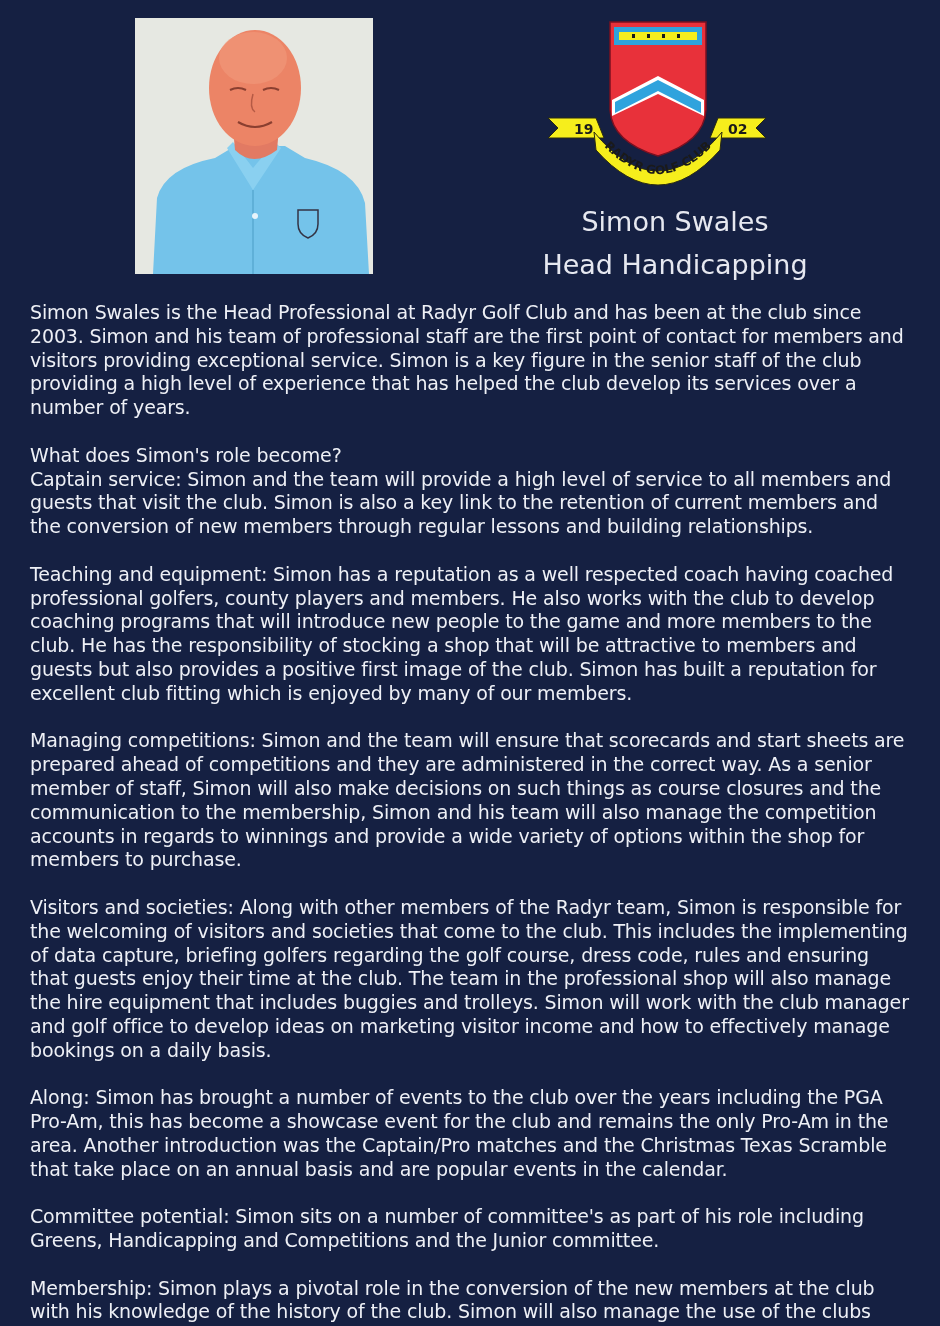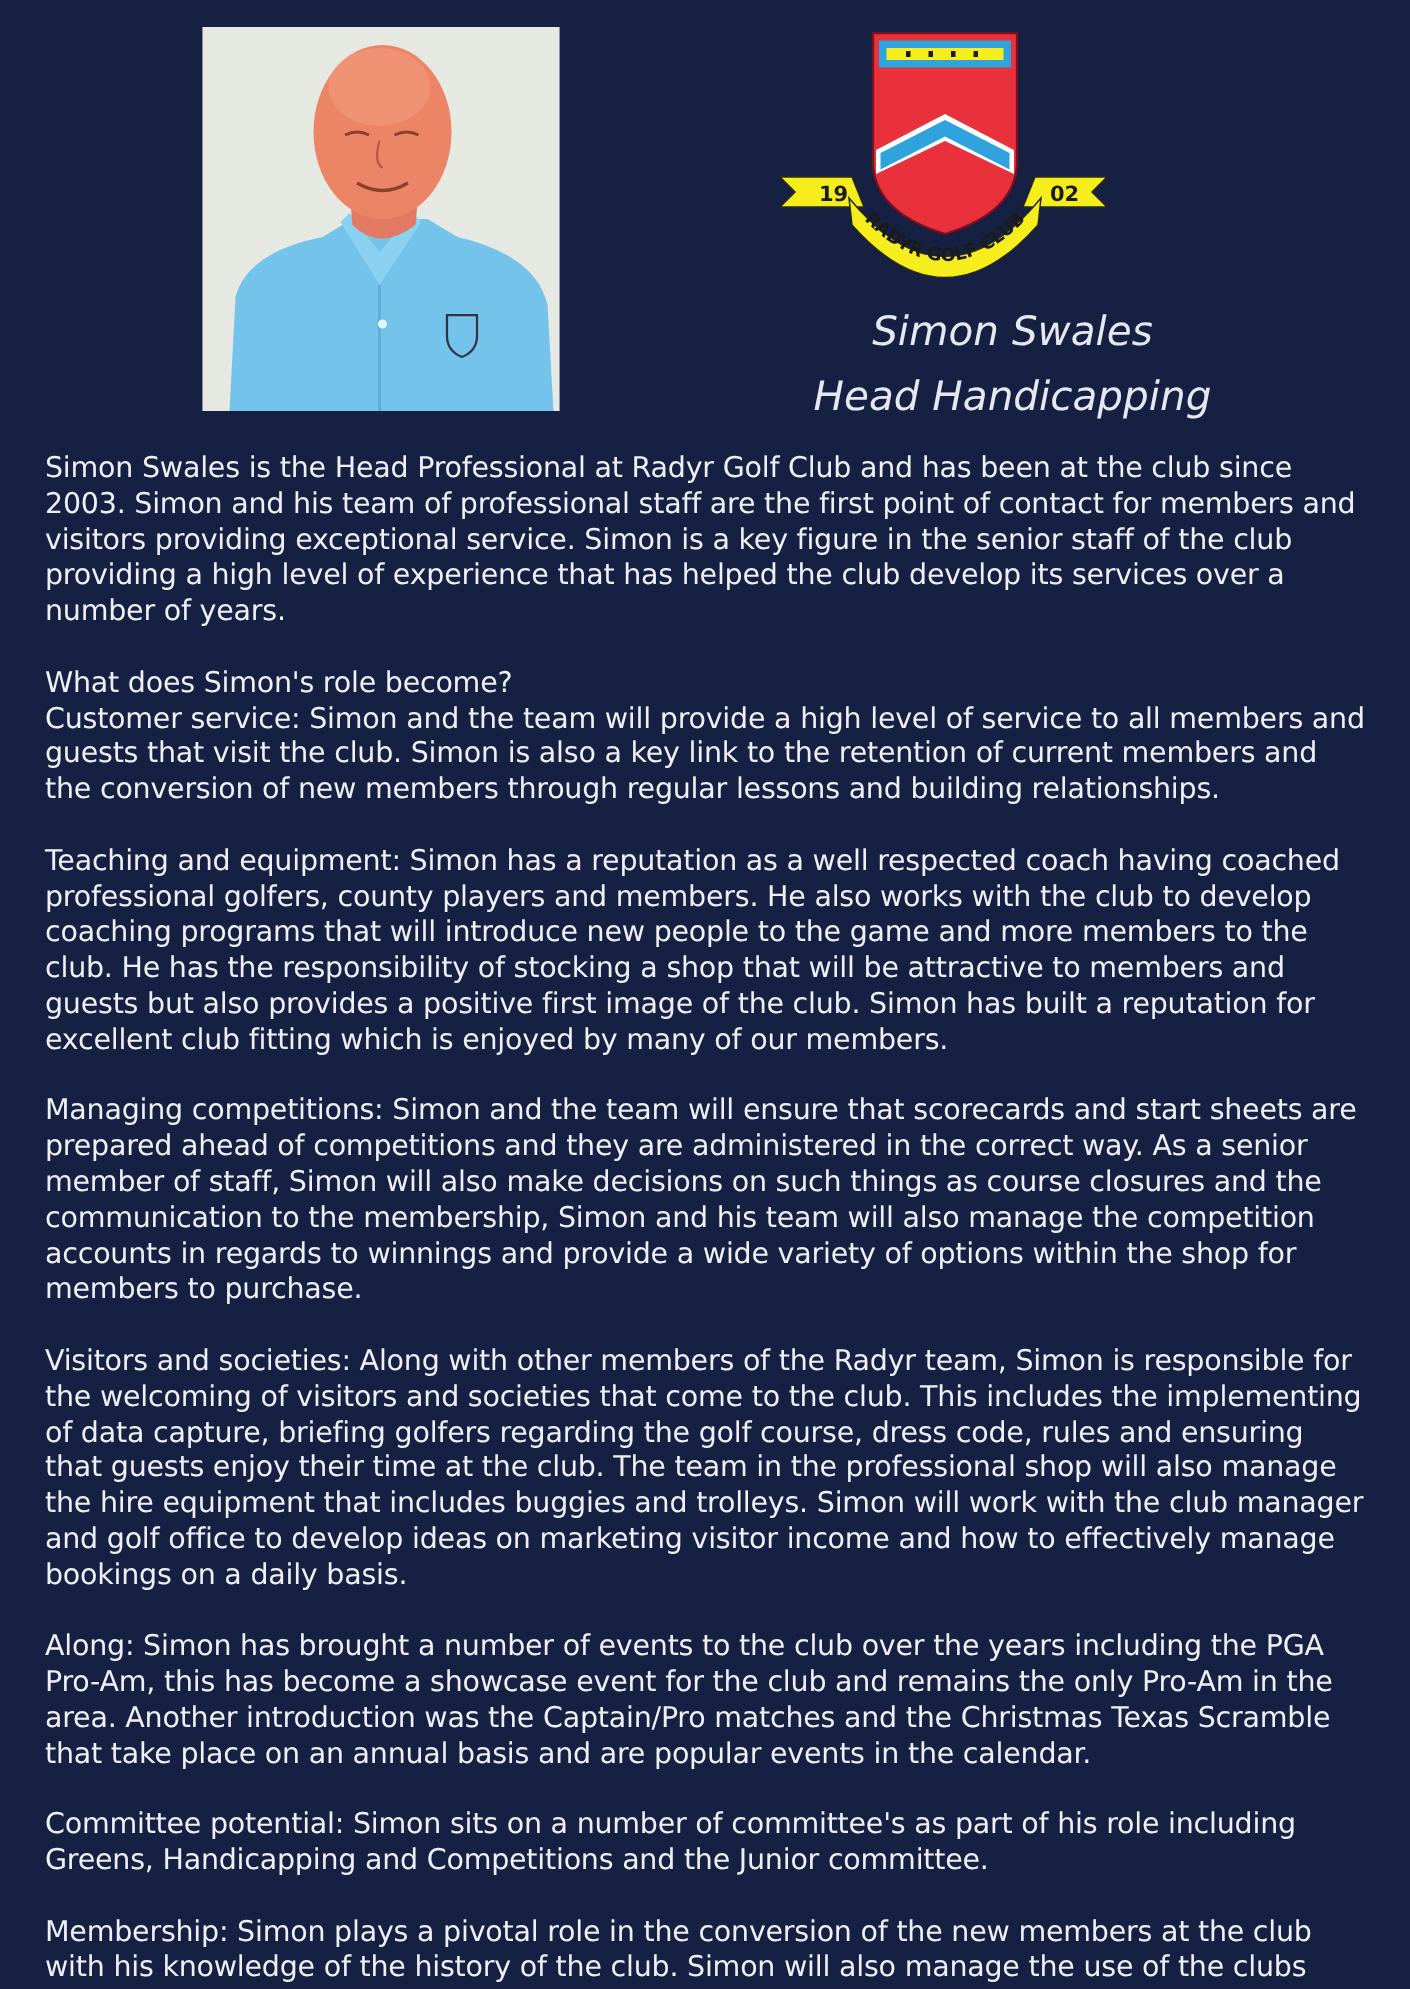--- a/index.html
+++ b/index.html
@@ -17,37 +17,36 @@
       left: 135px;
       top: 18px;
       width: 238px;
       height: 256px;
       background: #e8eae4;
       overflow: hidden;
     }
     .photo svg { width: 100%; height: 100%; display: block; }
     .logo {
       position: absolute;
-      left: 516px;
+      left: 544px;
       top: 20px;
       width: 226px;
       height: 172px;
       text-align: right;
     }
     .logo svg { width: 100%; height: 100%; display: block; }
     .name-block {
       position: absolute;
       left: 540px;
       top: 200px;
       width: 270px;
       text-align: center;
       color: #e6e8f0;
       font-size: 27px;
       line-height: 43px;
-      font-style: italic;
     }
     .name-block div { white-space: nowrap; }
     .content {
       position: absolute;
       left: 30px;
       top: 301px;
       width: 882px;
       font-size: 19px;
       line-height: 23.8px;
       color: #eef0f6;
@@ -116,20 +115,20 @@
 </div>
 
 <div class="name-block">
   <div>Simon Swales</div>
   <div>Head Handicapping</div>
 </div>
 
 <div class="content">
   <p>Simon Swales is the Head Professional at Radyr Golf Club and has been at the club since 2003. Simon and his team of professional staff are the first point of contact for members and visitors providing exceptional service. Simon is a key figure in the senior staff of the club providing a high level of experience that has helped the club develop its services over a number of years.</p>
   <div>What does Simon's role become?</div>
-  <p><span>Customer service:</span><span> Simon and the team will provide a high level of service to all members and guests that visit the club. Simon is also a key link to the retention of current members and the conversion of new members through regular lessons and building relationships.</span></p>
+  <p><span>Captain service:</span><span> Simon and the team will provide a high level of service to all members and guests that visit the club. Simon is also a key link to the retention of current members and the conversion of new members through regular lessons and building relationships.</span></p>
   <p><span>Teaching and equipment:</span><span> Simon has a reputation as a well respected coach having coached professional golfers, county players and members. He also works with the club to develop coaching programs that will introduce new people to the game and more members to the club. He has the responsibility of stocking a shop that will be attractive to members and guests but also provides a positive first image of the club. Simon has built a reputation for excellent club fitting which is enjoyed by many of our members.</span></p>
   <p><span>Managing competitions:</span><span> Simon and the team will ensure that scorecards and start sheets are prepared ahead of competitions and they are administered in the correct way. As a senior member of staff, Simon will also make decisions on such things as course closures and the communication to the membership, Simon and his team will also manage the competition accounts in regards to winnings and provide a wide variety of options within the shop for members to purchase.</span></p>
   <p><span>Visitors and societies:</span><span> Along with other members of the Radyr team, Simon is responsible for the welcoming of visitors and societies that come to the club. This includes the implementing of data capture, briefing golfers regarding the golf course, dress code, rules and ensuring that guests enjoy their time at the club. The team in the professional shop will also manage the hire equipment that includes buggies and trolleys. Simon will work with the club manager and golf office to develop ideas on marketing visitor income and how to effectively manage bookings on a daily basis.</span></p>
   <p><span>Along:</span><span> Simon has brought a number of events to the club over the years including the PGA Pro-Am, this has become a showcase event for the club and remains the only Pro-Am in the area. Another introduction was the Captain/Pro matches and the Christmas Texas Scramble that take place on an annual basis and are popular events in the calendar.</span></p>
   <p><span>Committee potential:</span><span> Simon sits on a number of committee's as part of his role including Greens, Handicapping and Competitions and the Junior committee.</span></p>
   <p><span>Membership:</span><span> Simon plays a pivotal role in the conversion of the new members at the club with his knowledge of the history of the club. Simon will also manage the use of the clubs corporate membership and report regularly to the club manager on potential new members. Reciprocal bookings are also part-managed by the professional shop which allows members to enjoy golf at others clubs across the UK.</span></p>
 </div>
 
 </body></html>

